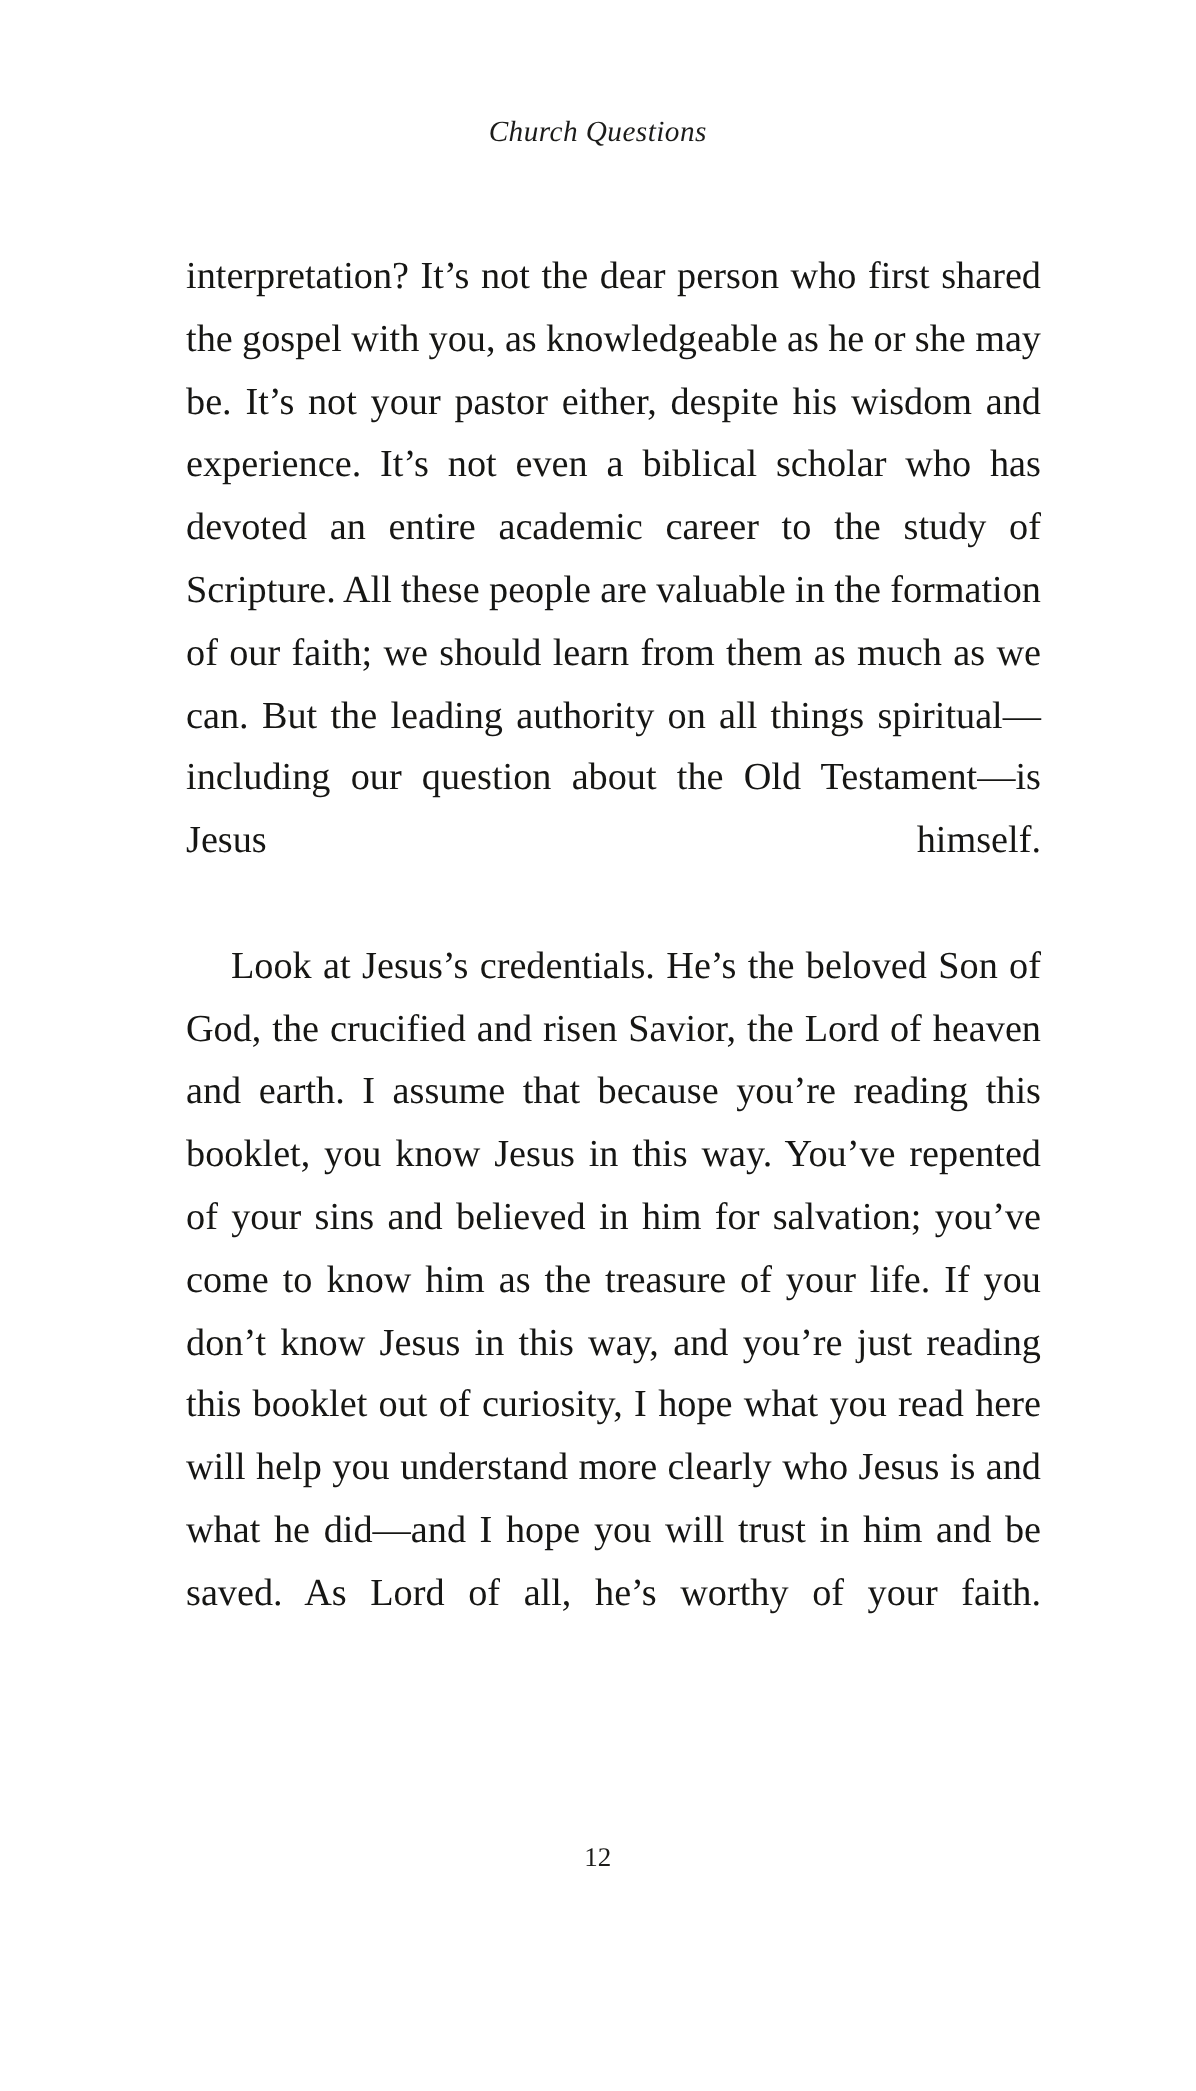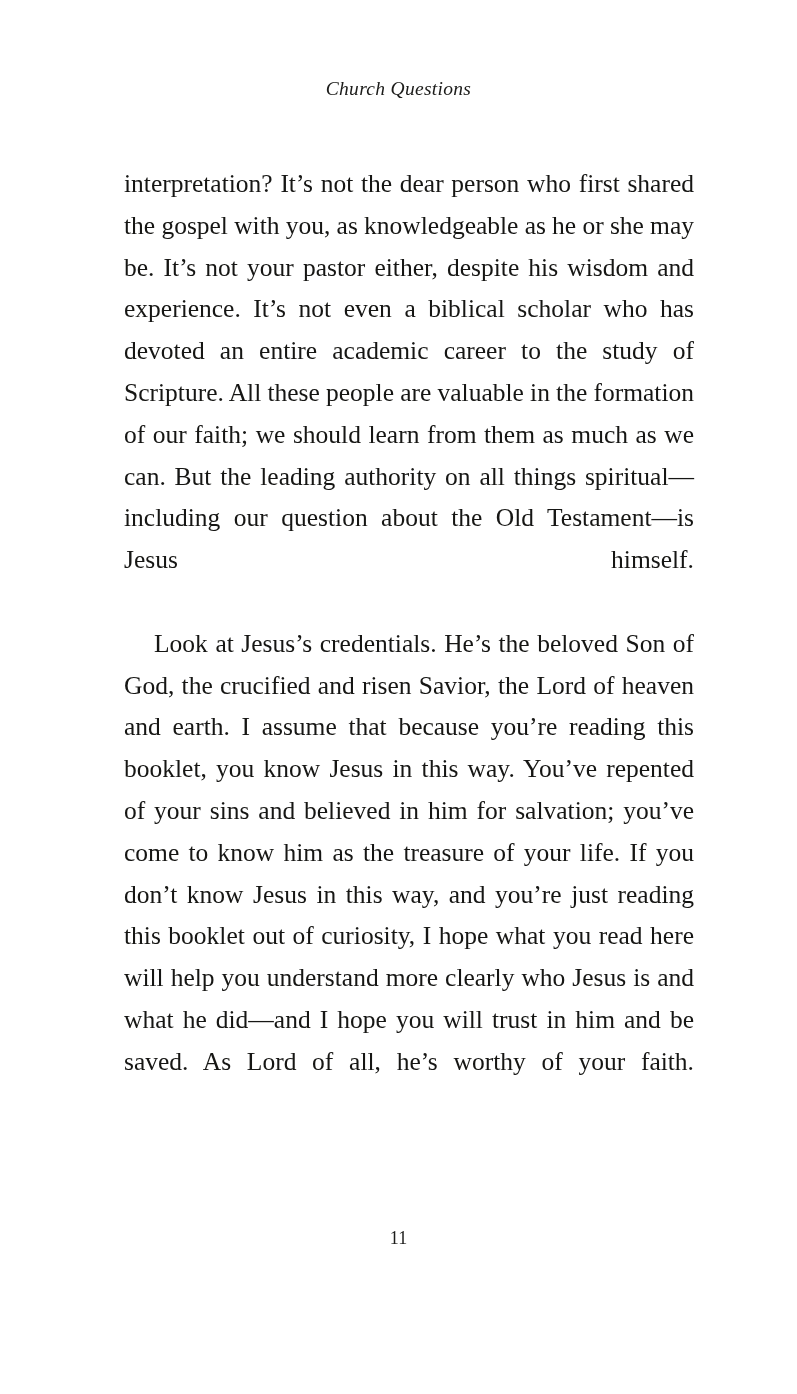--- a/index.html
+++ b/index.html
@@ -79,15 +79,15 @@
 
 <div class="page">
 
   <div class="running-head">Church Questions</div>
 
   <div class="textblock">
     <p class="para">interpretation? It’s not the dear person who first shared the gospel with you, as knowledgeable as he or she may be. It’s not your pastor either, despite his wisdom and experience. It’s not even a biblical scholar who has devoted an entire academic career to the study of Scripture. All these people are valuable in the formation of our faith; we should learn from them as much as we can. But the leading authority on all things spiritual—including our question about the Old Testament—is Jesus himself.</p>
     <p class="para indent">Look at Jesus’s credentials. He’s the beloved Son of God, the crucified and risen Savior, the Lord of heaven and earth. I assume that because you’re reading this booklet, you know Jesus in this way. You’ve repented of your sins and believed in him for salvation; you’ve come to know him as the treasure of your life. If you don’t know Jesus in this way, and you’re just reading this booklet out of curiosity, I hope what you read here will help you understand more clearly who Jesus is and what he did—and I hope you will trust in him and be saved. As Lord of all, he’s worthy of your faith.</p>
   </div>
 
-  <div class="folio">11</div>
+  <div class="folio">12</div>
 
 </div>
 
 </body></html>

